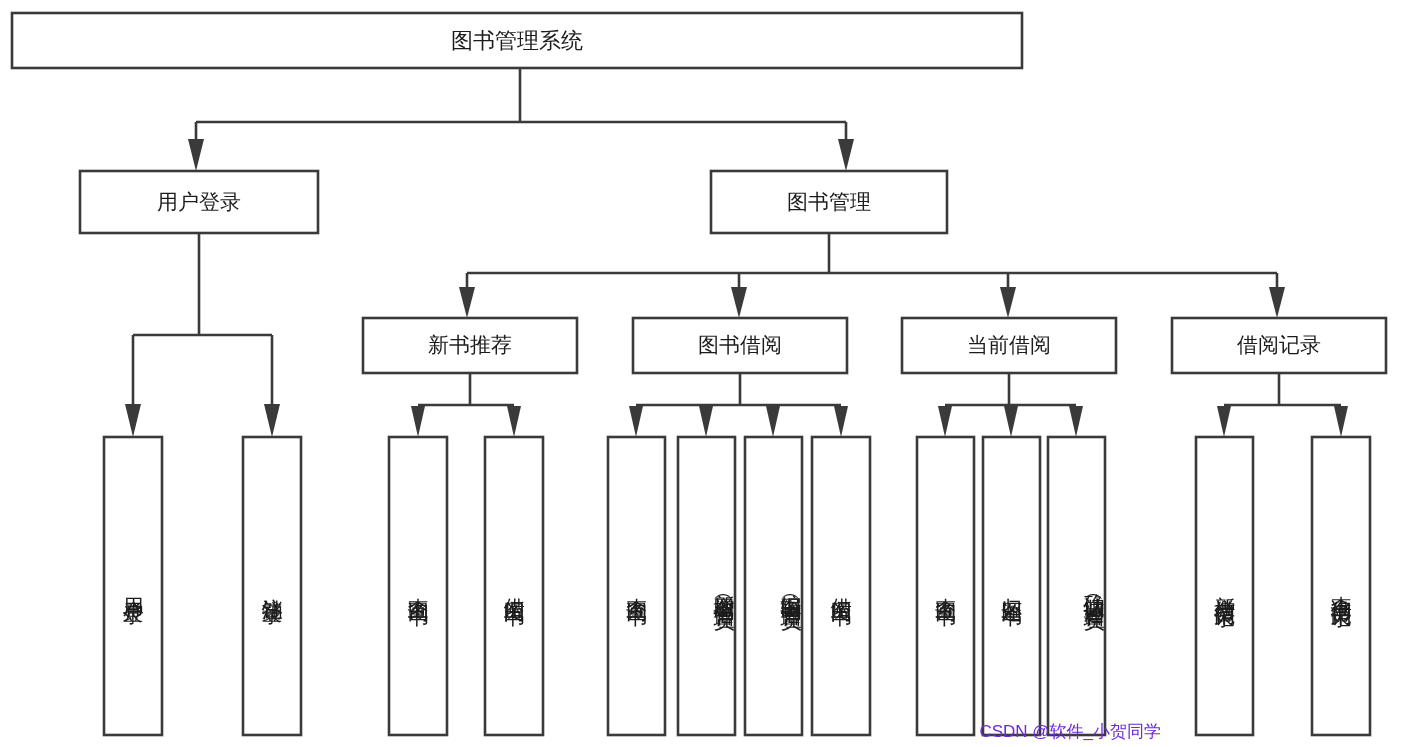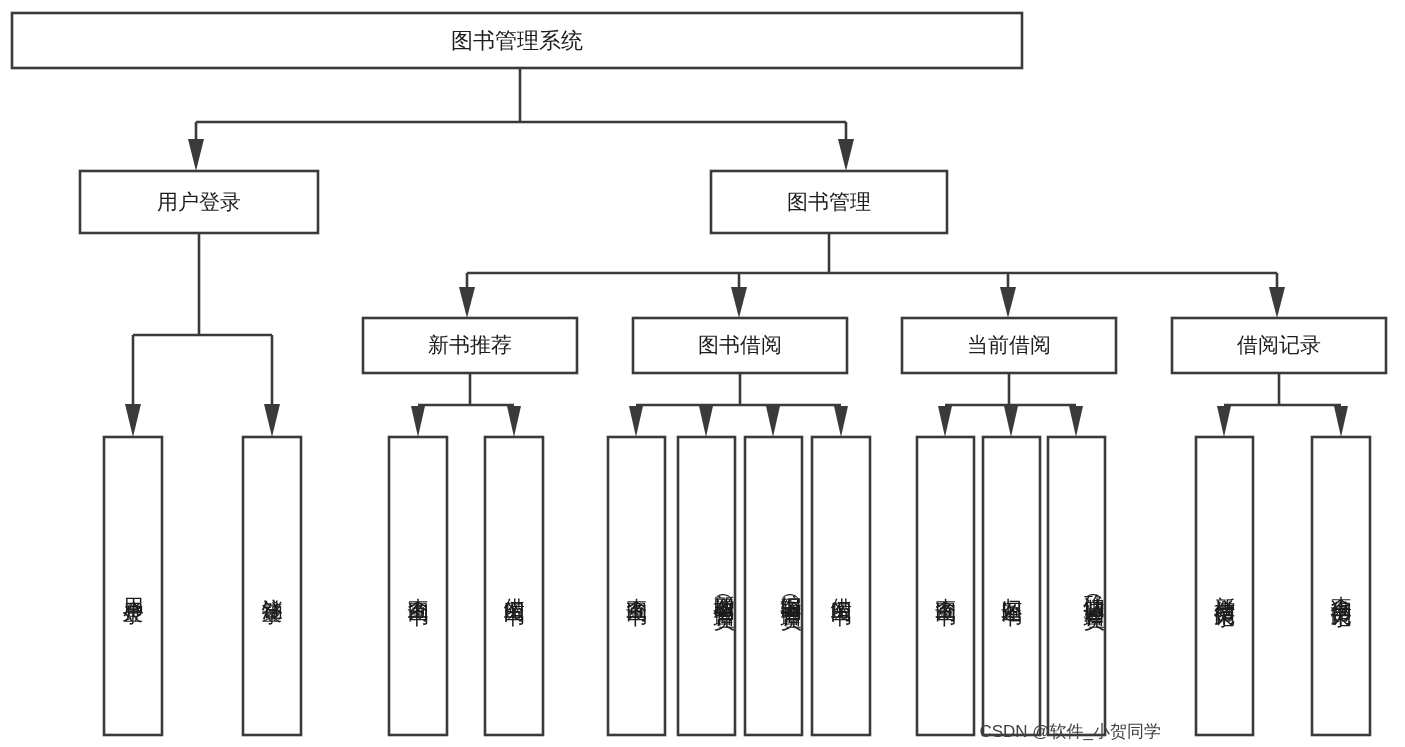--- a/index.html
+++ b/index.html
@@ -73,21 +73,21 @@
   }
   .leaf-label.centered {
     align-items: center;
   }
   .watermark {
     position: absolute;
     right: 8px;
     bottom: 4px;
     font-family: "Liberation Sans", "DejaVu Sans", sans-serif;
     font-size: 17px;
-    color: #404040;
+    color: #6d28d9;
     white-space: nowrap;
   }
 </style>
 </head>
 <body>
 
 <div id="diagram-root">
 
   <svg class="diagram" viewBox="0 0 1405 747" xmlns="http://www.w3.org/2000/svg">
 

